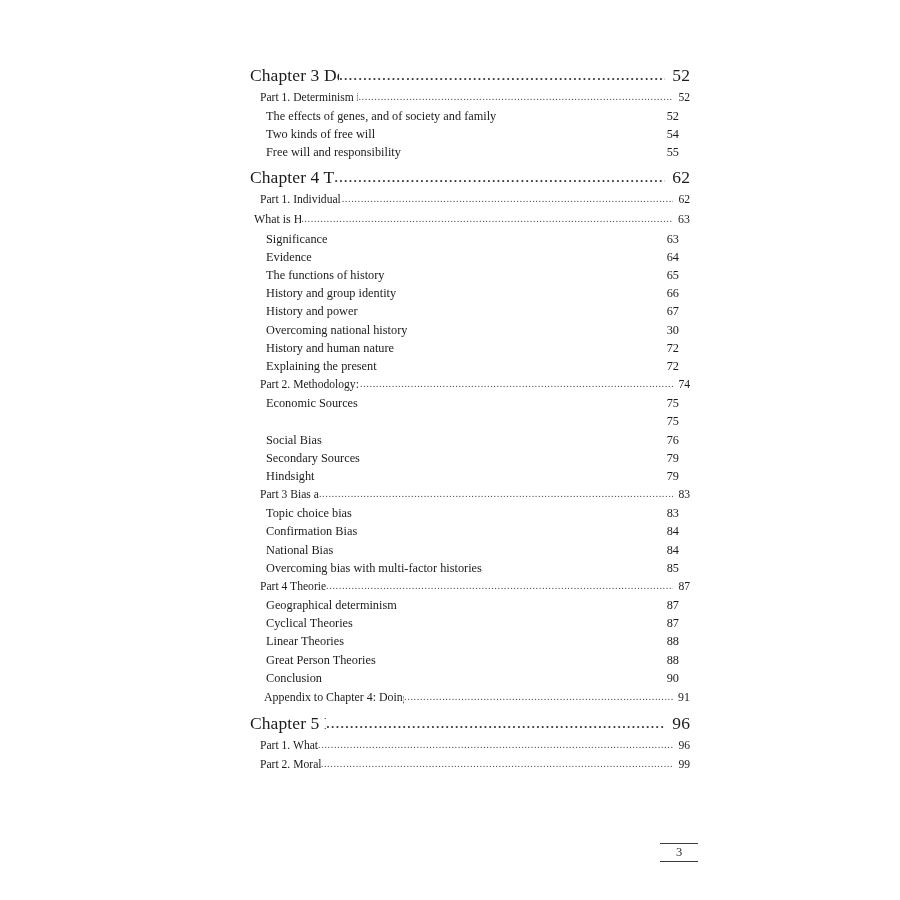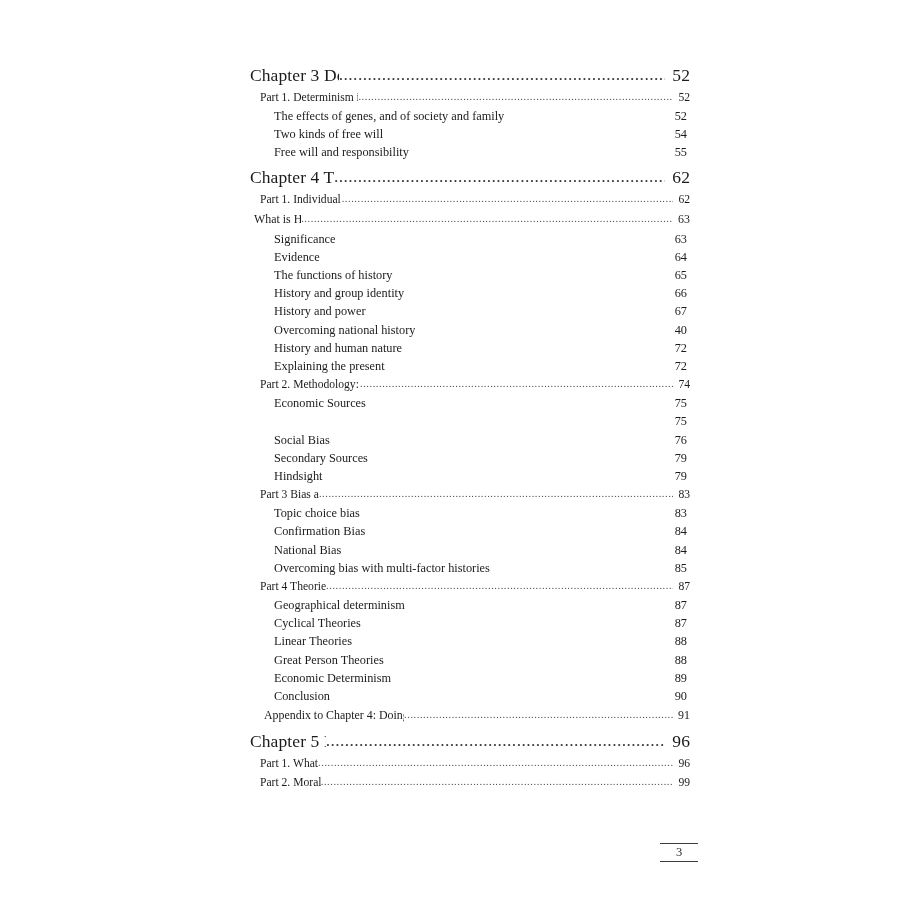--- a/index.html
+++ b/index.html
@@ -125,21 +125,21 @@
   }
   .lvl-appendix .toc-page-num {
     font-size: 11.9px;
     min-width: 16px;
   }
 
   
   .lvl-sub {
     font-size: 12.3px;
     line-height: 18.2px;
-    margin-left: 24px;
+    margin-left: 16px;
     width: calc(100% - 24px - 2px);
   }
   .lvl-sub .toc-leader {
     font-size: 12.3px;
     color: transparent;
   }
   .lvl-sub .toc-page-num {
     font-size: 12.3px;
     min-width: 18px;
     padding-right: 1px;
@@ -234,21 +234,21 @@
         <span class="toc-page-num">66</span>
       </div>
       <div class="toc-entry lvl-sub">
         <span class="toc-title">History and power</span>
         <span class="toc-leader"></span>
         <span class="toc-page-num">67</span>
       </div>
       <div class="toc-entry lvl-sub">
         <span class="toc-title">Overcoming national history</span>
         <span class="toc-leader"></span>
-        <span class="toc-page-num">40</span>
+        <span class="toc-page-num">30</span>
       </div>
       <div class="toc-entry lvl-sub">
         <span class="toc-title">History and human nature</span>
         <span class="toc-leader"></span>
         <span class="toc-page-num">72</span>
       </div>
       <div class="toc-entry lvl-sub">
         <span class="toc-title">Explaining the present</span>
         <span class="toc-leader"></span>
         <span class="toc-page-num">72</span>
@@ -324,25 +324,20 @@
       </div>
       <div class="toc-entry lvl-sub">
         <span class="toc-title">Linear Theories</span>
         <span class="toc-leader"></span>
         <span class="toc-page-num">88</span>
       </div>
       <div class="toc-entry lvl-sub">
         <span class="toc-title">Great Person Theories</span>
         <span class="toc-leader"></span>
         <span class="toc-page-num">88</span>
-      </div>
-      <div class="toc-entry lvl-sub">
-        <span class="toc-title">Economic Determinism</span>
-        <span class="toc-leader"></span>
-        <span class="toc-page-num">89</span>
       </div>
       <div class="toc-entry lvl-sub">
         <span class="toc-title">Conclusion</span>
         <span class="toc-leader"></span>
         <span class="toc-page-num">90</span>
       </div>
       <div class="toc-entry lvl-appendix">
         <span class="toc-title">Appendix to Chapter 4: Doing history: the end of Japan’s Pacific War</span>
         <span class="toc-leader">........................................................................................................................................................................................................</span>
         <span class="toc-page-num">91</span>

